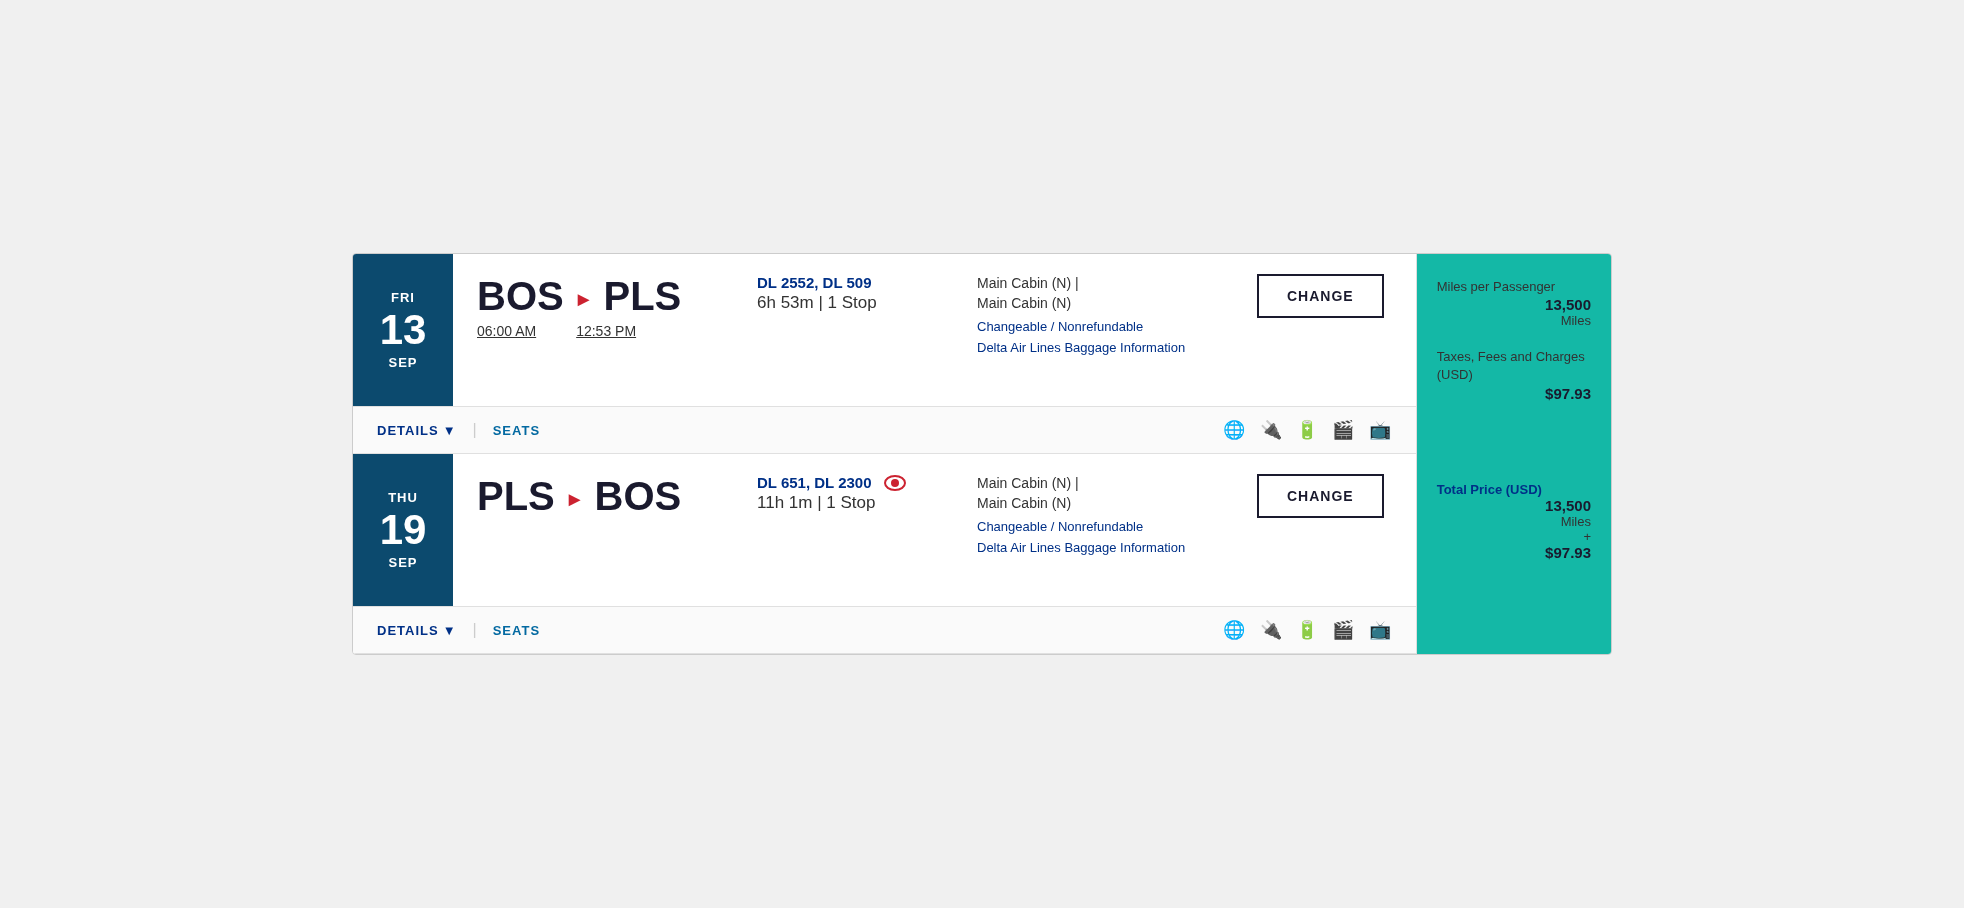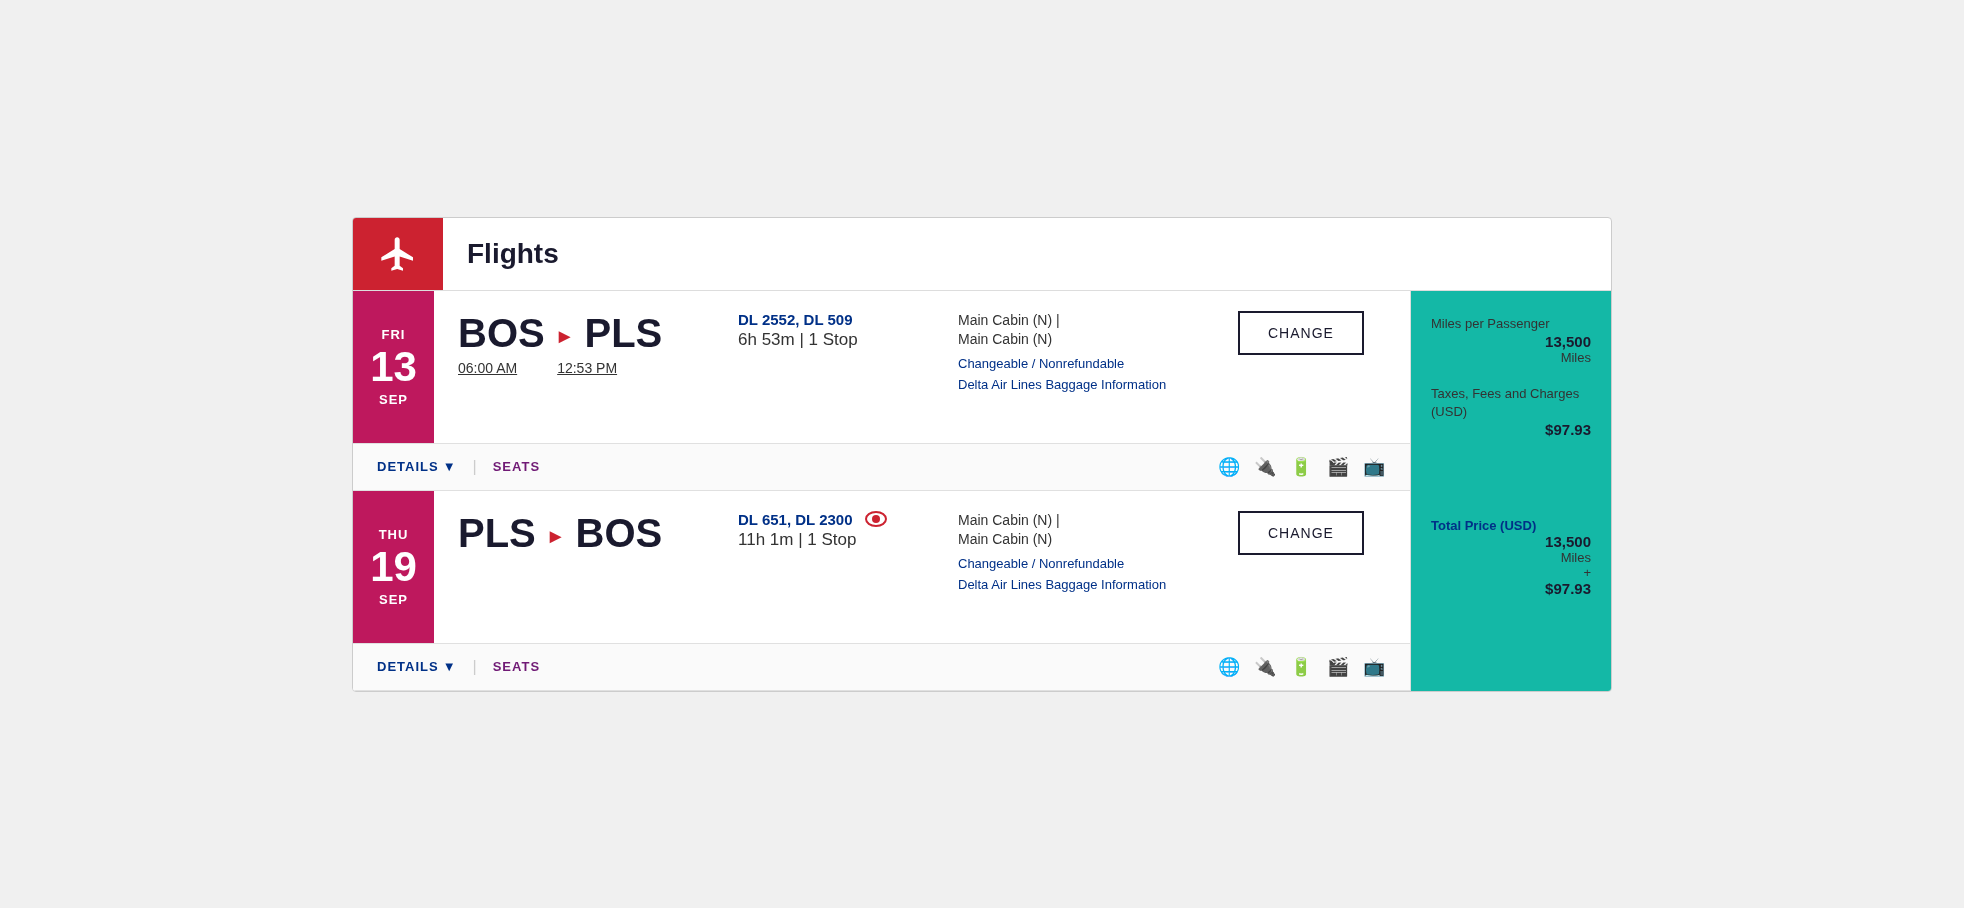--- a/index.html
+++ b/index.html
@@ -58,23 +58,23 @@
       padding: 24px 20px;
       background: #14b8a6;
     }
 
     
     .flight-row {
       display: flex;
       border-bottom: 1px solid #e0e0e0;
     }
     .date-col {
-      background: #be185d;
+      background: #0c4a6e;
       color: white;
-      width: 81px;
+      width: 100px;
       flex-shrink: 0;
       display: flex;
       flex-direction: column;
       align-items: center;
       justify-content: center;
       padding: 36px 10px;
       text-align: center;
     }
     .date-day-name {
       font-size: 13px;
@@ -153,21 +153,21 @@
       text-decoration: none;
       display: block;
       margin-top: 6px;
       cursor: pointer;
     }
     .change-btn {
       border: 2px solid #1a1a2e;
       background: white;
       color: #1a1a2e;
       font-size: 14px;
-      font-weight: normal;
+      font-weight: bold;
       padding: 12px 28px;
       cursor: pointer;
       letter-spacing: 1px;
       white-space: nowrap;
       align-self: center;
     }
     .arrives-next {
       color: #2e7d32;
       font-size: 12px;
       font-weight: bold;
@@ -192,21 +192,21 @@
       border: none;
       display: flex;
       align-items: flex-start;
       gap: 4px;
     }
     .sep {
       color: #ccc;
       margin: 0 16px;
     }
     .seats-btn {
-      color: #701a75;
+      color: #0369a1;
       font-size: 13px;
       font-weight: bold;
       cursor: pointer;
       letter-spacing: 1px;
       background: none;
       border: none;
     }
     .amenities {
       margin-left: auto;
       display: flex;
@@ -288,28 +288,20 @@
       display: flex;
       align-items: center;
       padding-right: 8px;
     }
   </style>
 </head>
 <body>
 
 <div class="card">
 
-  <div class="header">
-    <div class="header-icon">
-      <svg viewBox="0 0 24 24" xmlns="http://www.w3.org/2000/svg">
-        <path d="M21 16v-2l-8-5V3.5c0-.83-.67-1.5-1.5-1.5S10 2.67 10 3.5V9l-8 5v2l8-2.5V19l-2 1.5V22l3.5-1 3.5 1v-1.5L13 19v-5.5l8 2.5z"></path>
-      </svg>
-    </div>
-    <h1 class="header-title">Flights</h1>
-  </div>
 
   <div class="main-content">
     <div class="flights-section">
 
       <div class="flight-row">
         <div class="date-col">
           <div class="date-day-name">FRI</div>
           <div class="date-day-num">13</div>
           <div class="date-month">SEP</div>
         </div>

